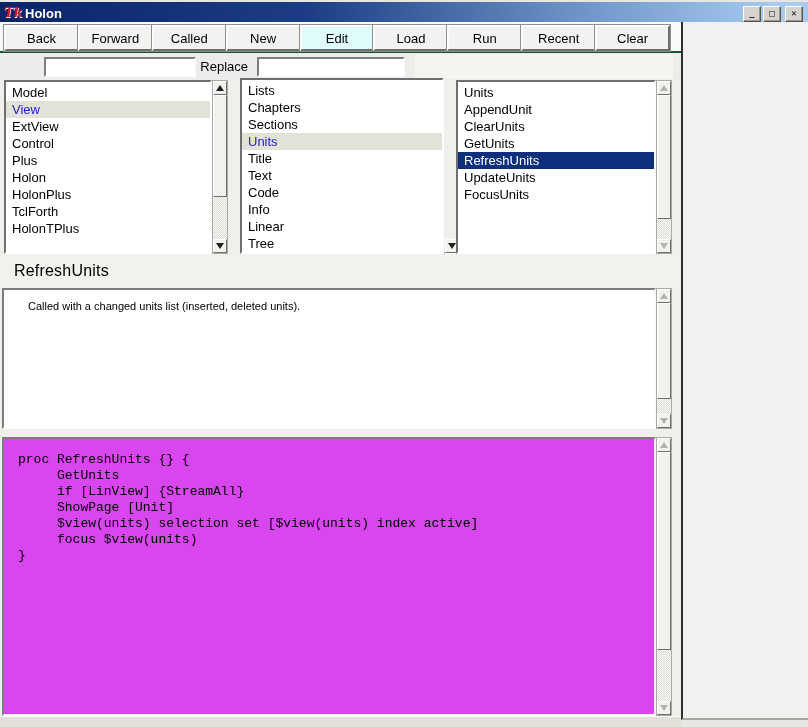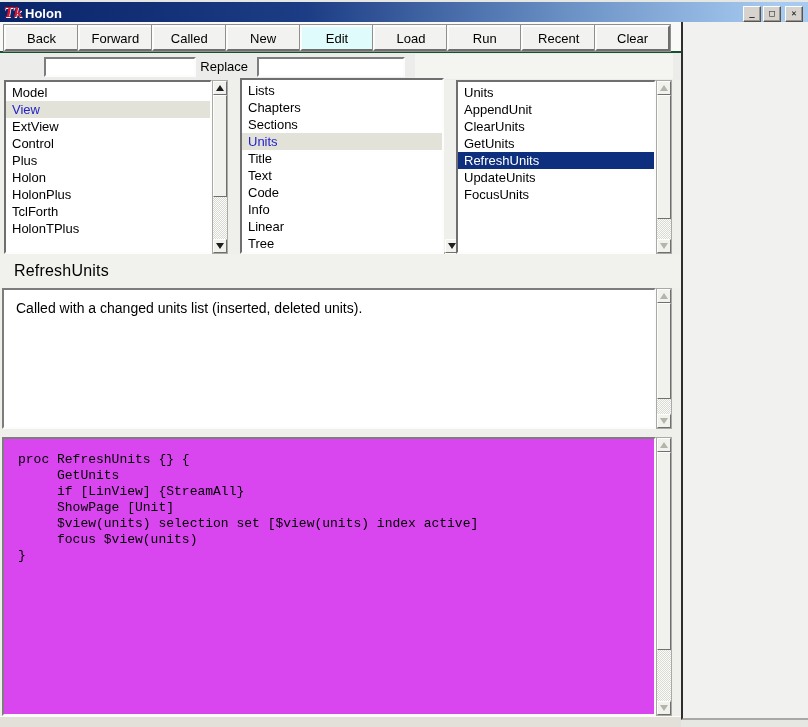--- a/index.html
+++ b/index.html
@@ -144,21 +144,21 @@
     position:absolute; top:232px; left:0; width:681px; height:34px;
     background:#f1f1ed; display:flex; align-items:center;
   }
   .heading-text { margin-left:14px; font-size:16px; letter-spacing:0.2px; }
 
   .desc-panel {
     position:absolute; top:266px; left:2px; width:654px; height:141px;
     background:#fff; border:2px solid; border-color:#7d7d7d #fcfcfc #fcfcfc #7d7d7d;
     box-sizing:border-box;
   }
-  .desc-text { padding:10px 12px; font-size:14px; }
+  .desc-text { padding:10px 24px; font-size:11px; }
 
   .code-panel {
     position:absolute; top:415px; left:2px; width:654px; height:279px;
     background:#d946ef; border:2px solid; border-color:#7d7d7d #fcfcfc #fcfcfc #7d7d7d;
     box-sizing:border-box; overflow:hidden;
   }
   .code-text { padding:13px 0 0 14px; }
   .code-line {
     font-family:"Liberation Mono", "DejaVu Sans Mono", monospace;
     font-size:13px; line-height:16px; white-space:pre;

